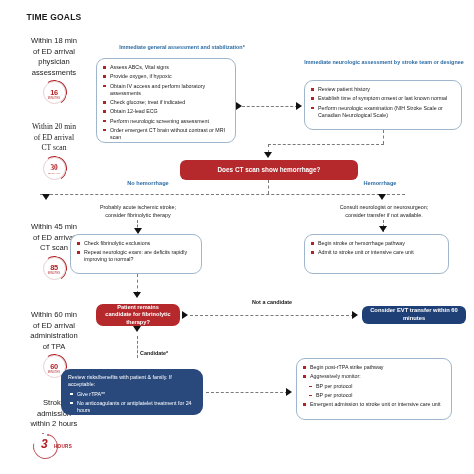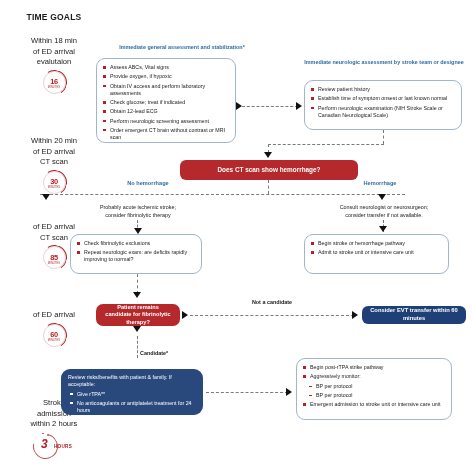--- a/index.html
+++ b/index.html
@@ -146,60 +146,65 @@
 <div id="root">
 
   <div class="timegoals">
 
     <div class="tg-title">TIME GOALS</div>
 
     <div class="tg-block" style="top:36px;">
       <div class="tg-text">
         <div>Within 18 min</div>
         <div>of ED arrival</div>
-        <div>evalutaion</div>
+        <div>physician</div>
+        <div>assessments</div>
       </div>
       <div class="tg-clock">
         <div class="ring"></div>
           <div class="arc"></div>
         <div class="num">16</div>
         <div class="sub">MINUTES</div>
       </div>
     </div>
 
-    <div class="tg-block" style="top:136px;">
+    <div class="tg-block" style="top:122px;font-family:Liberation Serif, serif;">
       <div class="tg-text">
         <div>Within 20 min</div>
         <div>of ED arrival</div>
         <div>CT scan</div>
       </div>
       <div class="tg-clock">
         <div class="ring"></div>
           <div class="arc"></div>
         <div class="num">30</div>
         <div class="sub">MINUTES</div>
       </div>
     </div>
 
     <div class="tg-block" style="top:222px;">
       <div class="tg-text">
+        <div>Within 45 min</div>
         <div>of ED arrival</div>
         <div>CT scan</div>
       </div>
       <div class="tg-clock">
         <div class="ring"></div>
           <div class="arc"></div>
         <div class="num">85</div>
         <div class="sub">MINUTES</div>
       </div>
     </div>
 
     <div class="tg-block" style="top:310px;">
       <div class="tg-text">
+        <div>Within 60 min</div>
         <div>of ED arrival</div>
+        <div>administration</div>
+        <div>of TPA</div>
       </div>
       <div class="tg-clock">
         <div class="ring"></div>
           <div class="arc"></div>
         <div class="num">60</div>
         <div class="sub">MINUTES</div>
       </div>
     </div>
 
     <div class="tg-block" style="top:398px;">

